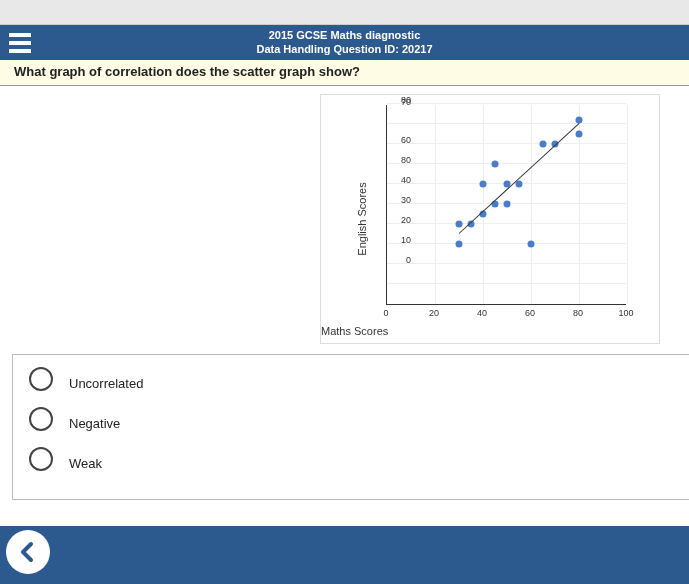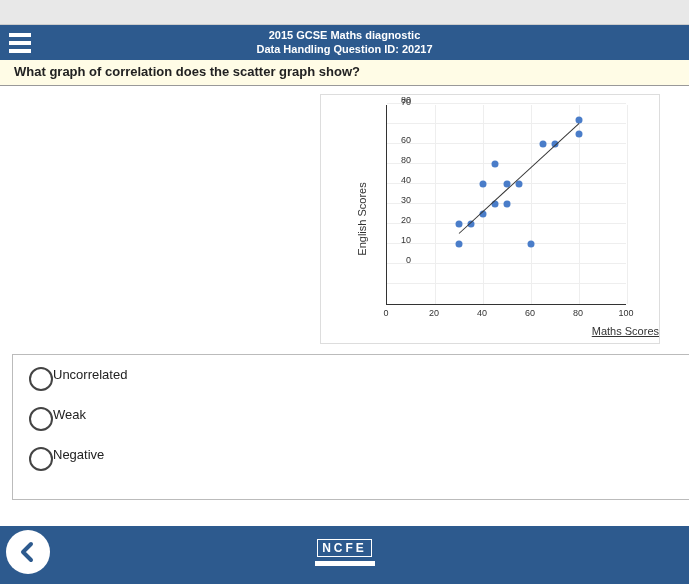--- a/index.html
+++ b/index.html
@@ -114,24 +114,23 @@
   top: 203px;
   font-size: 9px;
   color: #333;
   transform: translateX(-50%);
 }
 .xlabel {
   position: absolute;
   bottom: 6px;
   left: 0;
   width: 100%;
-  text-align: right;
+  text-align: left;
   font-size: 11px;
   color: #333;
-  text-decoration: underline;
 }
 .ylabel {
   position: absolute;
   left: 4px;
   top: 50%;
   transform: translateY(-50%) rotate(-90deg);
   transform-origin: center;
   font-size: 11px;
   color: #333;
   white-space: nowrap;
@@ -154,22 +153,22 @@
   position: absolute;
   left: 12px;
   top: 268px;
   right: 0;
   border: 1px solid #bbb;
   border-right: none;
   padding: 12px 16px;
 }
 .option {
   display: flex;
-  align-items: flex-start;
-  gap: 0;
+  align-items: flex-end;
+  gap: 16px;
   margin-bottom: 16px;
   cursor: pointer;
 }
 .radio {
   width: 24px;
   height: 24px;
   border: 2px solid #444;
   border-radius: 50%;
   flex-shrink: 0;
 }
@@ -300,33 +299,29 @@
     <div class="xlabel">Maths Scores</div>
   </div>
 
   <div class="options-panel" id="options">
       <div class="option">
         <div class="radio"></div>
         <div class="option-label">Uncorrelated</div>
       </div>
       <div class="option">
         <div class="radio"></div>
-        <div class="option-label">Weak</div>
+        <div class="option-label">Negative</div>
       </div>
       <div class="option">
         <div class="radio"></div>
-        <div class="option-label">Negative</div>
+        <div class="option-label">Weak</div>
       </div>
     </div>
 
 </div>
 
 <div class="footer">
   <div class="back-btn">
     <svg viewBox="0 0 24 24">
       <path d="M15 4 L7 12 L15 20" stroke="#2d5a8e" stroke-width="4" fill="none" stroke-linecap="round" stroke-linejoin="round"></path>
     </svg>
   </div>
-  <div class="footer-logo">
-    <span class="logo-text">NCFE</span>
-    <div class="bar"></div>
-  </div>
 </div>
 
 </body></html>

